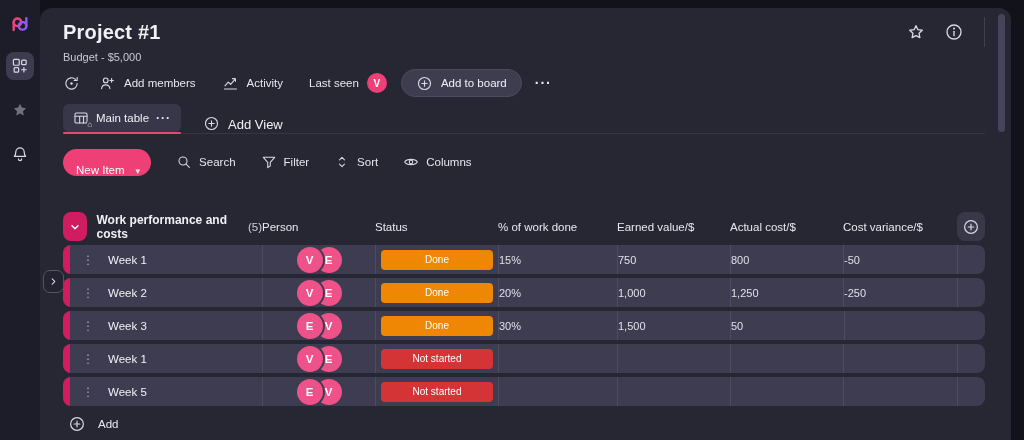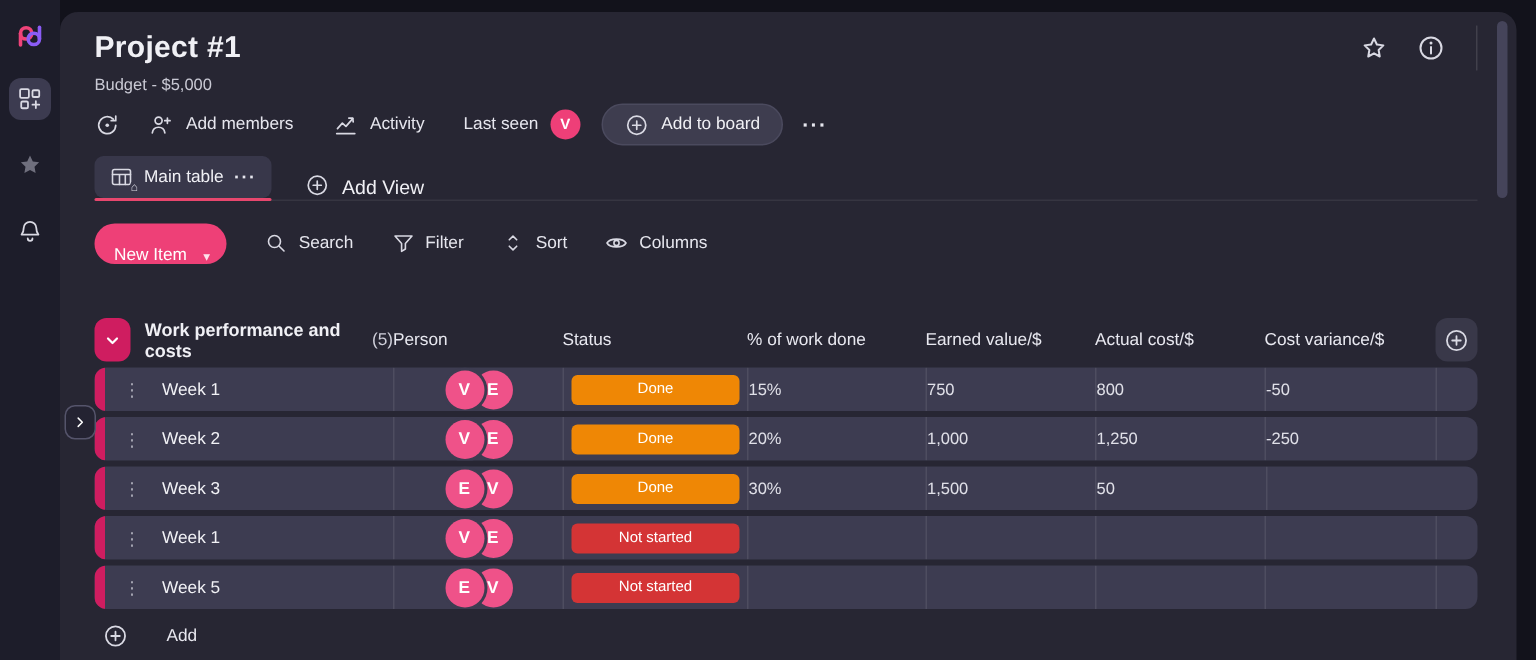--- a/index.html
+++ b/index.html
@@ -87,21 +87,21 @@
   .avatar { width:26px; height:26px; border-radius:50%; background:#ef5289; color:#fff; font-size:11.5px; font-weight:700;
             display:flex; align-items:center; justify-content:center; }
   .avatar.front { position:relative; z-index:2; box-shadow:0 0 0 2px #3d3c51; }
   .avatar.back { margin-left:-7px; }
 
   .badge { width:112px; height:20px; border-radius:4px; color:#fff; font-size:10px; display:flex;
            align-items:center; justify-content:center; }
   .badge-done { background:#ef8705; }
   .badge-notstarted { background:#d43435; }
 
-  .add-row { margin-top:9px; display:flex; align-items:center; gap:25px; padding-left:5px; font-size:11.5px; color:#e8e8f0; }
+  .add-row { margin-top:9px; display:flex; align-items:center; gap:12px; padding-left:5px; font-size:11.5px; color:#e8e8f0; }
 
   svg { display:block; }
   .stroke { fill:none; stroke:#d9d9e3; stroke-width:1.6; stroke-linecap:round; stroke-linejoin:round; }
   .stroke-w { fill:none; stroke:#ffffff; stroke-width:2.2; stroke-linecap:round; stroke-linejoin:round; }
 </style>
 </head>
 <body>
 
 <div class="sidebar">
   <svg class="logo" viewBox="0 0 24 24">

